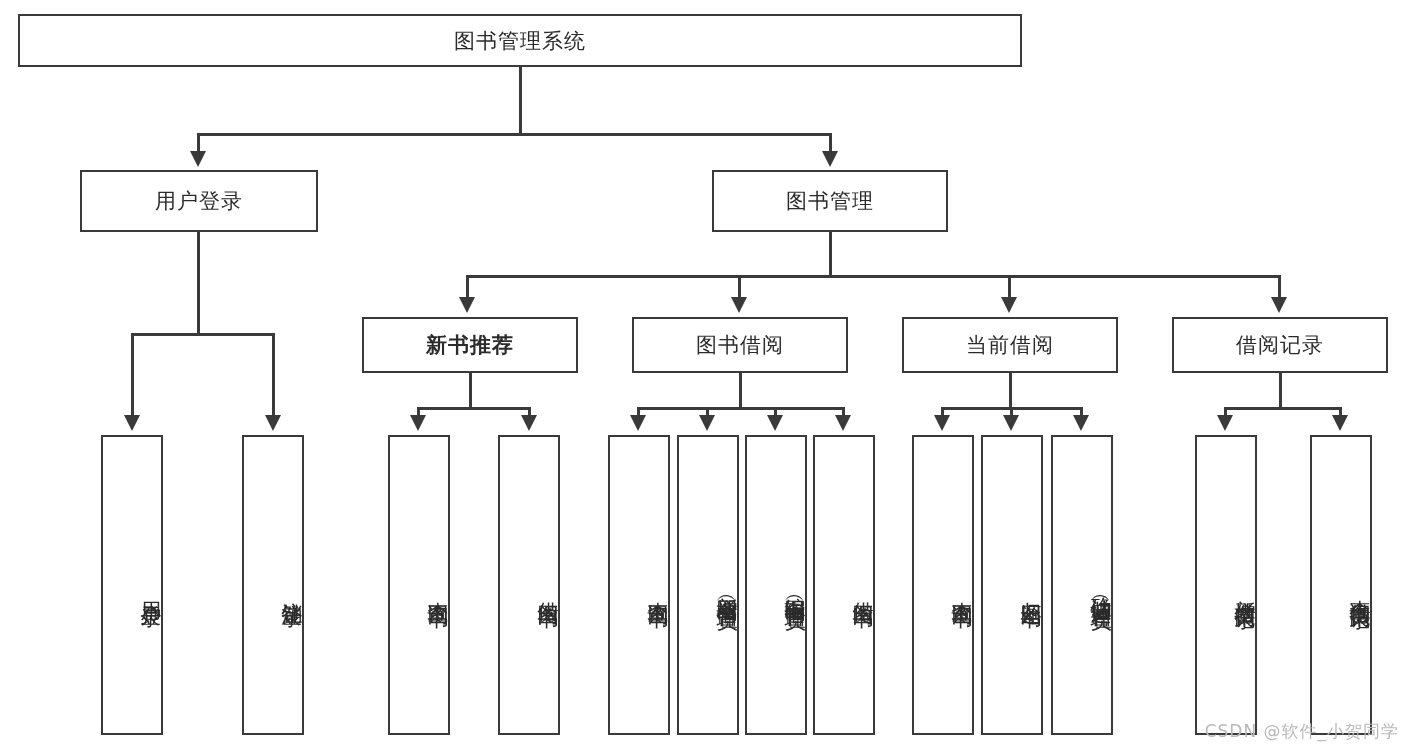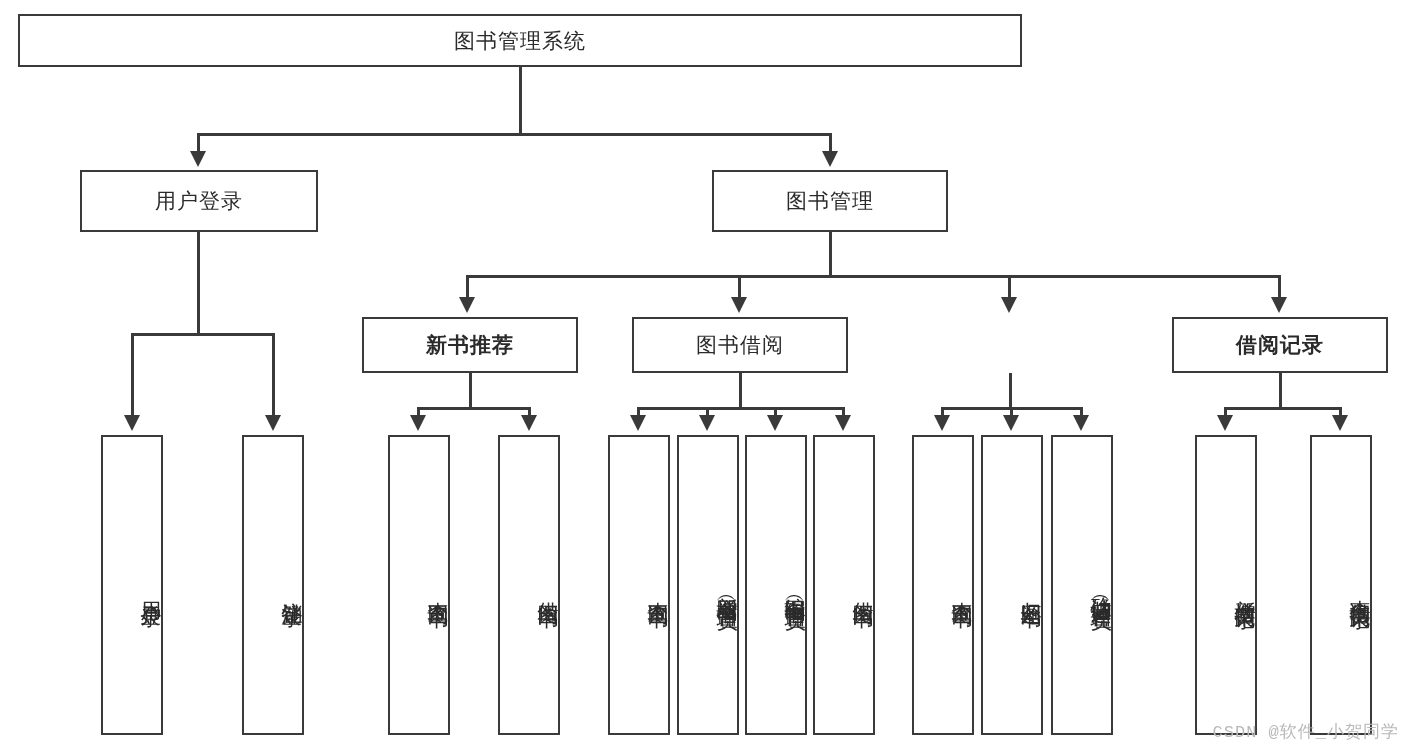--- a/index.html
+++ b/index.html
@@ -9,21 +9,21 @@
         display:flex;align-items:center;justify-content:center;color:#2b2b2b;}
   .node.h{font-size:21px;letter-spacing:1px;}
   .node.v{font-size:21px;letter-spacing:2px;writing-mode:vertical-rl;text-orientation:upright;
           padding-top:8px;align-items:flex-start;justify-content:center;line-height:1.02;}
   .conn{position:absolute;background:#3a3a3a;}
   .vline{width:3px;}
   .hline{height:3px;}
   .arrow{position:absolute;width:0;height:0;border-left:8px solid transparent;
          border-right:8px solid transparent;border-top:16px solid #3a3a3a;}
   #watermark{position:absolute;right:6px;bottom:4px;font-size:17px;color:#b9b9b9;
-             letter-spacing:1px;white-space:nowrap;font-family:Liberation Mono, monospace;}
+             letter-spacing:1px;white-space:nowrap;}
 </style>
 </head>
 <body>
 
 <div id="canvas">
 
   <div class="node h" style="left:18px;top:14px;width:1004px;height:53px;">
     <span>图书管理系统</span>
   </div>
 
@@ -60,21 +60,24 @@
   <div class="arrow" style="left:1001px;top:297px;"></div>
   <div class="conn vline" style="left:1278px;top:275px;height:24px;"></div>
   <div class="arrow" style="left:1271px;top:297px;"></div>
 
   <div class="node h" style="left:362px;top:317px;width:216px;height:56px;font-weight:bold;">
     <span>新书推荐</span>
   </div>
   <div class="node h" style="left:632px;top:317px;width:216px;height:56px;">
     <span>图书借阅</span>
   </div>
-  <div class="node h" style="left:1172px;top:317px;width:216px;height:56px;font-weight:bold;">
+  <div class="node h" style="left:902px;top:317px;width:216px;height:56px;">
+    <span>当前借阅</span>
+  </div>
+  <div class="node h" style="left:1172px;top:317px;width:216px;height:56px;">
     <span>借阅记录</span>
   </div>
 
   <div class="conn vline" style="left:469px;top:373px;height:34px;"></div>
   <div class="conn hline" style="left:417px;top:407px;width:114px;"></div>
   <div class="conn vline" style="left:417px;top:407px;height:10px;"></div>
   <div class="arrow" style="left:410px;top:415px;"></div>
   <div class="conn vline" style="left:528px;top:407px;height:10px;"></div>
   <div class="arrow" style="left:521px;top:415px;"></div>
 

